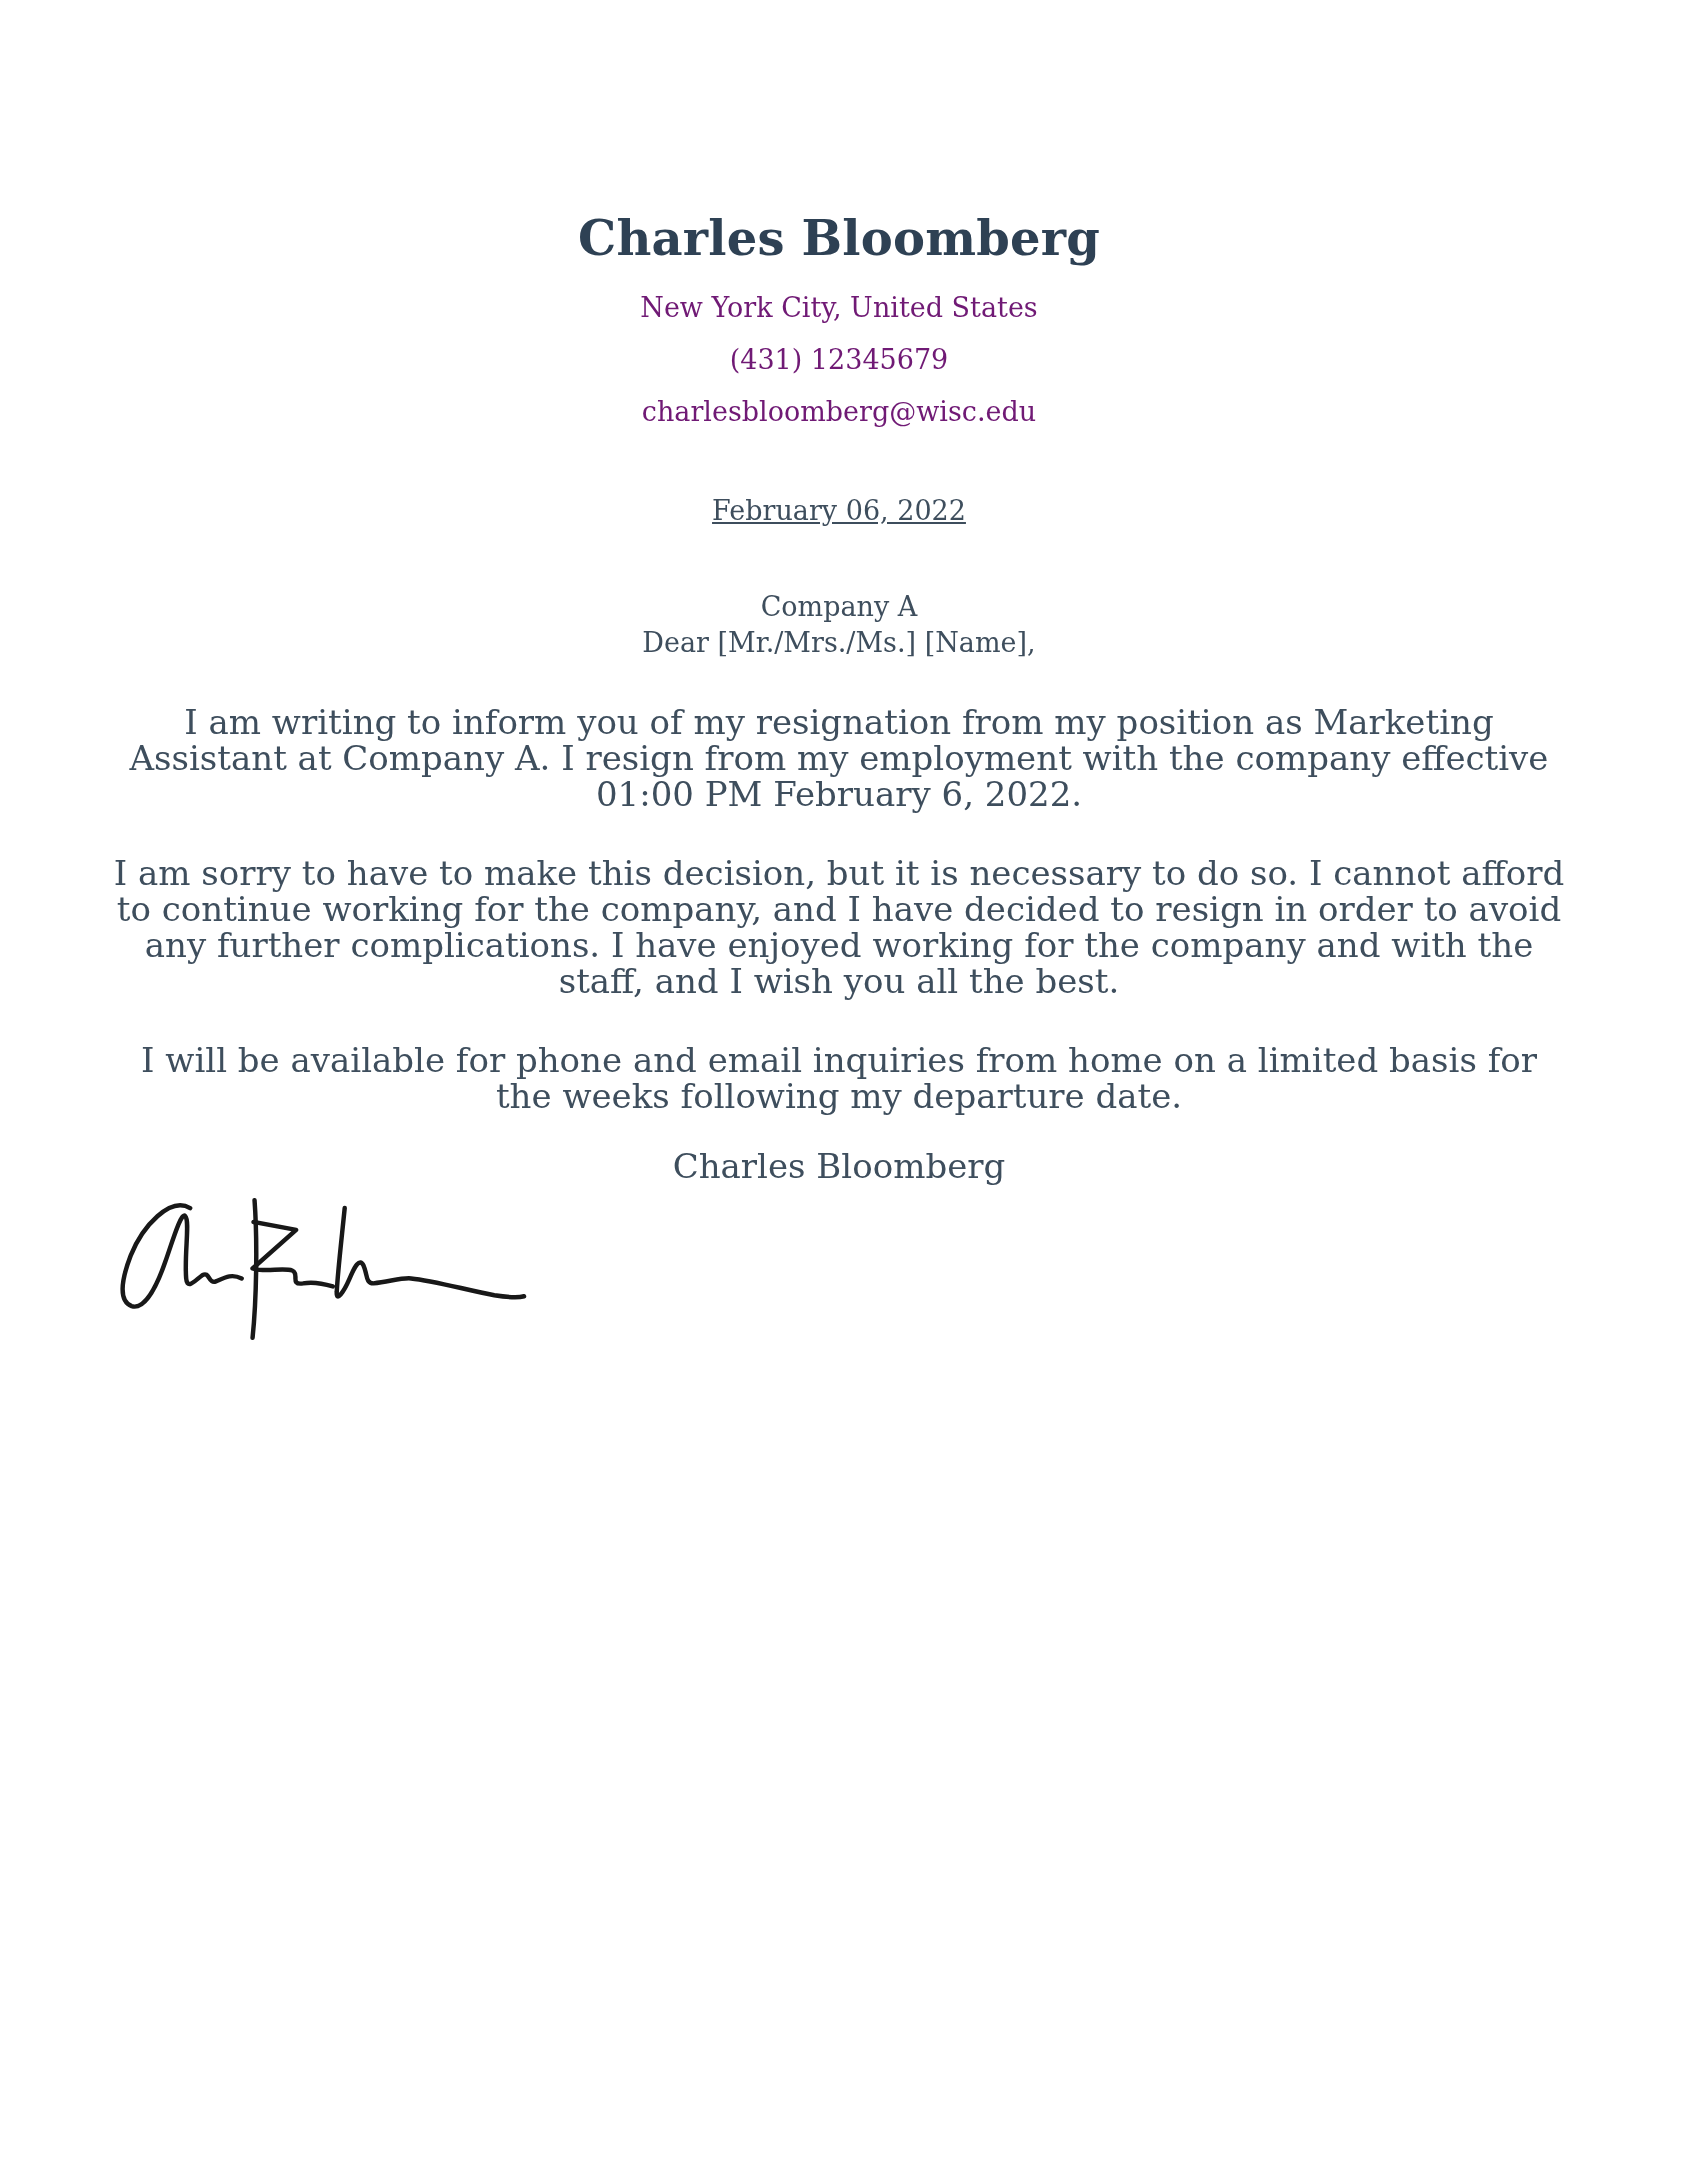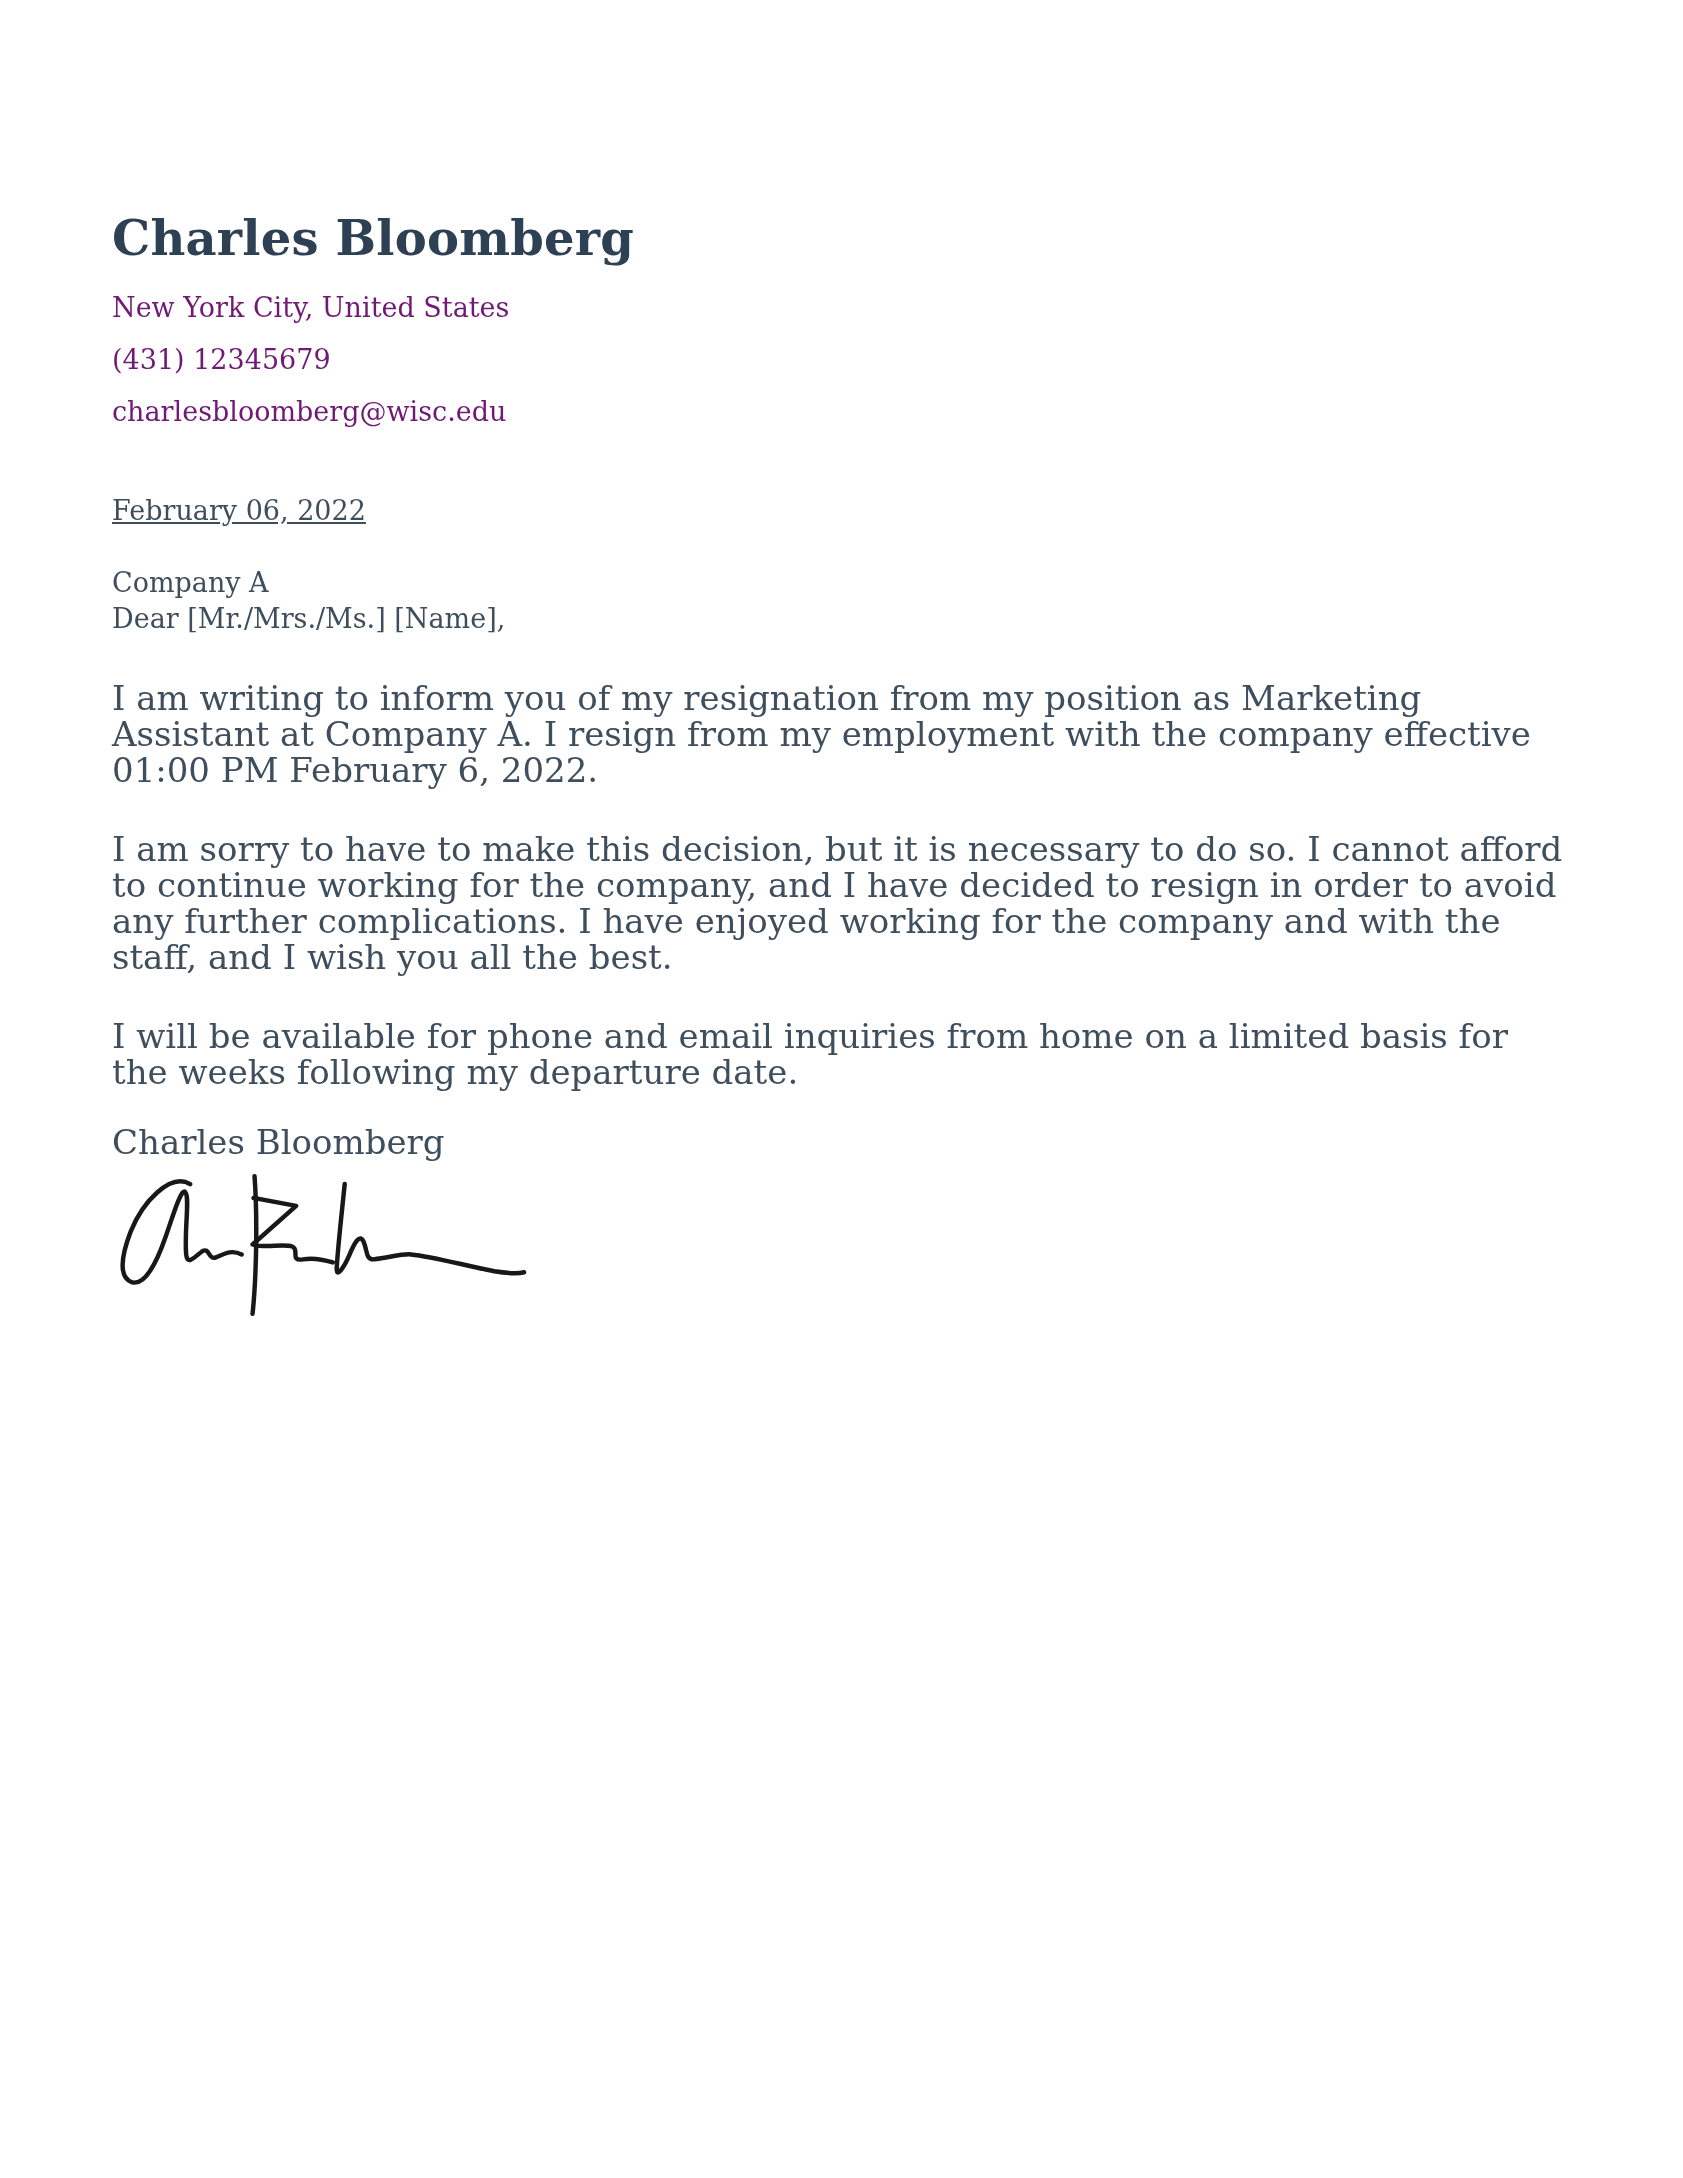--- a/index.html
+++ b/index.html
@@ -4,20 +4,21 @@
 <style>
   * { margin: 0; padding: 0; box-sizing: border-box; }
   html, body { background: #ffffff; }
   .page {
     position: relative;
     width: 1683px;
     height: 2148px;
     background: #ffffff;
     font-family: "DejaVu Serif", "Liberation Serif", serif;
     overflow: hidden;
+    text-align: center;
   }
   .content {
     padding: 210px 117px 0 112px;
   }
   .sender-name {
     font-size: 48px;
     font-weight: 700;
     line-height: 1.2;
     color: #2e4154;
     letter-spacing: 0.2px;
@@ -27,21 +28,21 @@
     font-size: 27px;
     line-height: 52px;
     color: #701a75;
   }
   .line-block {
     font-size: 27px;
     line-height: 36px;
     color: #3e4e5d;
   }
   .date-line      { margin-top: 55px; text-decoration: underline; }
-  .recipient-line { margin-top: 36px; }
+  .recipient-line { margin-top: 60px; }
   .salutation-line{ }
   .para {
     font-size: 34px;
     line-height: 36px;
     color: #3e4e5d;
     margin-top: 43px;
     max-width: 1455px;
   }
   .closing-line { margin-top: 43px; }
   .signature-name { margin-top: 34px; }

